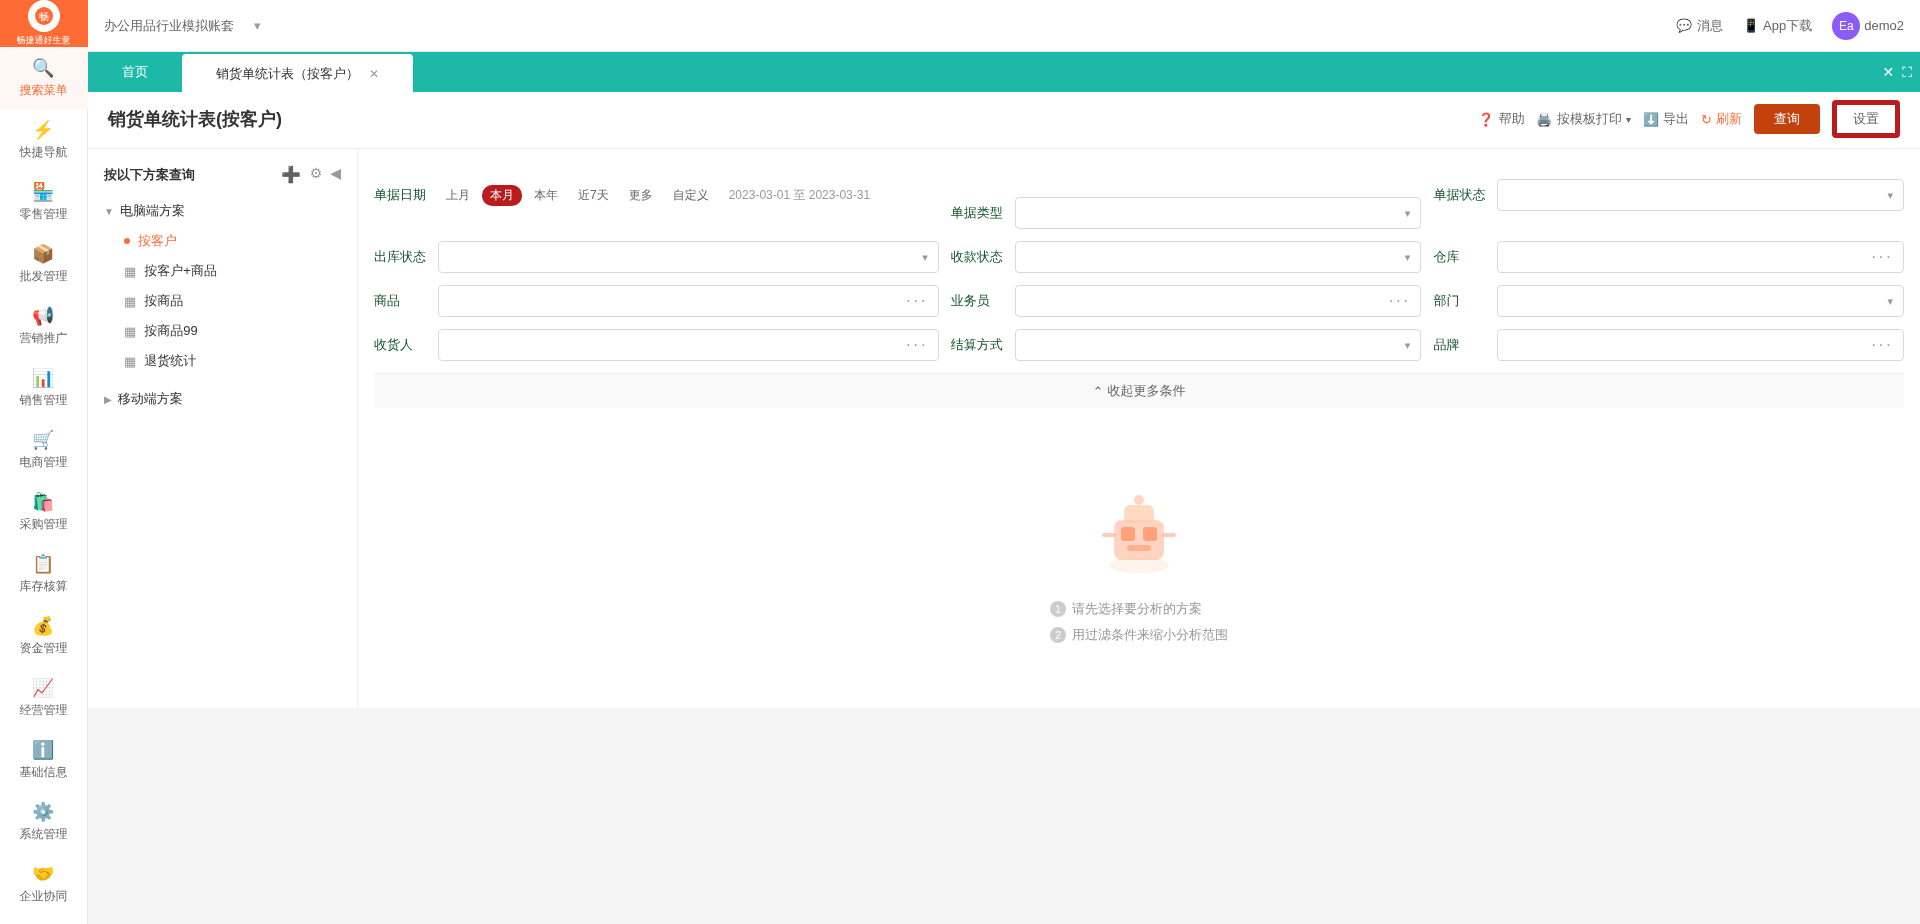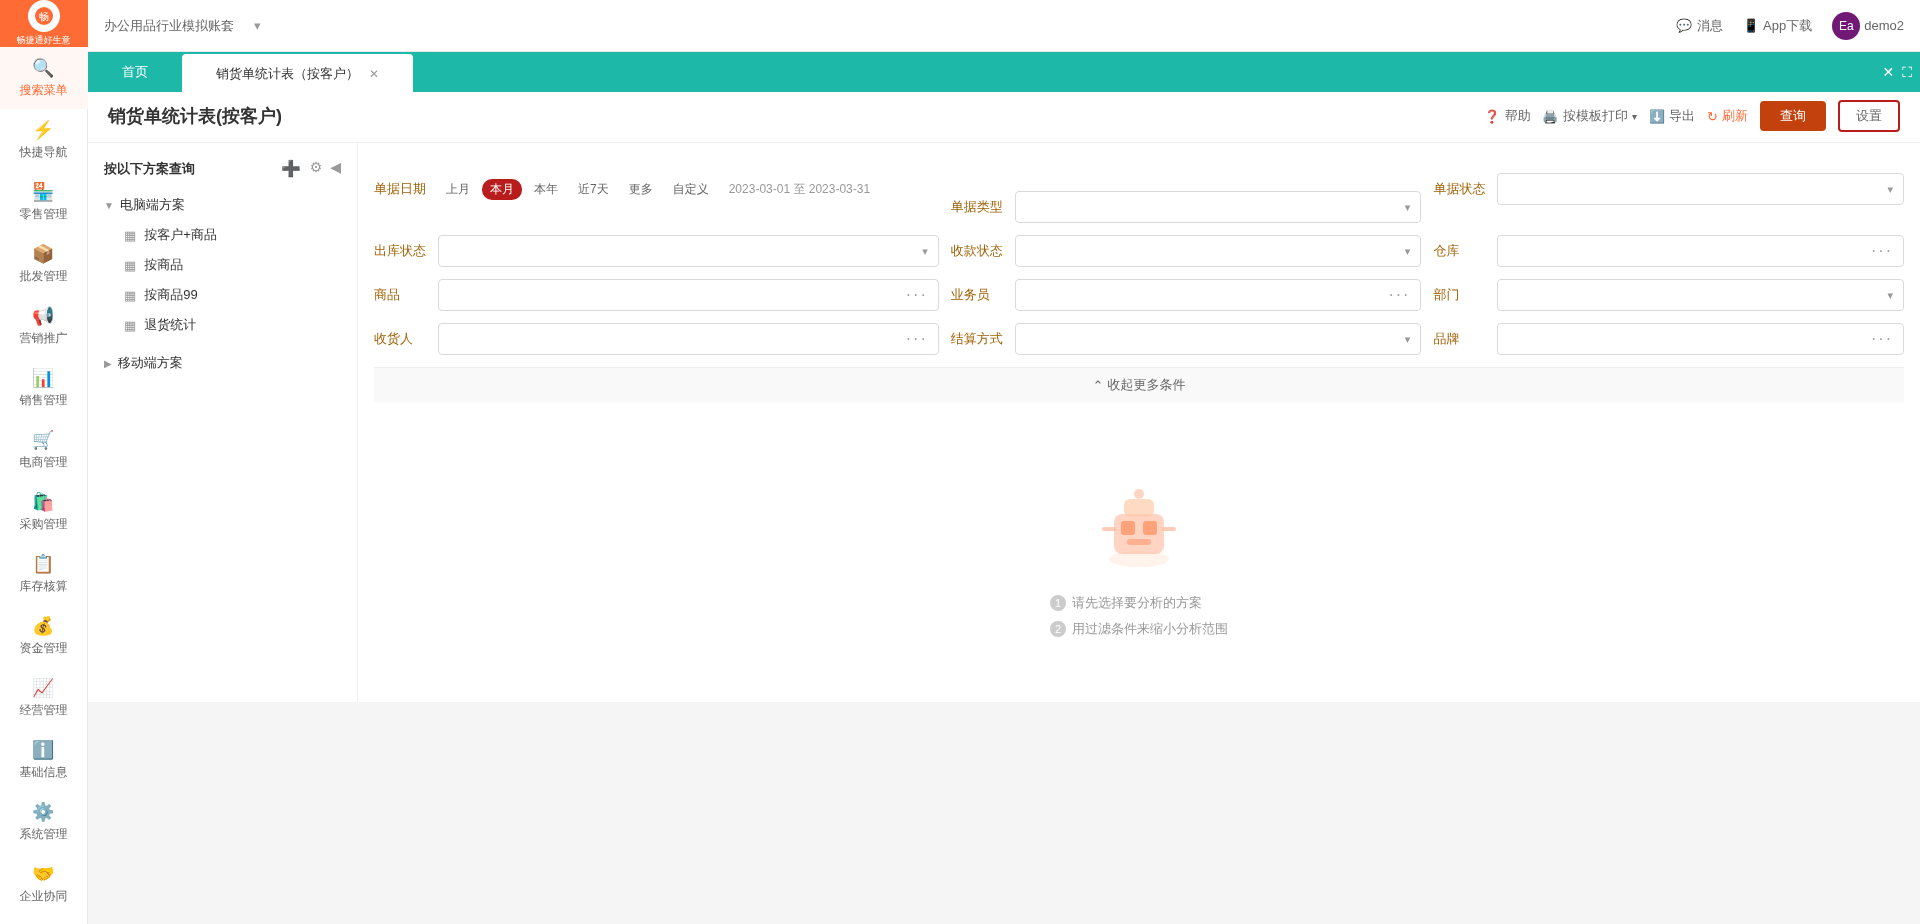--- a/index.html
+++ b/index.html
@@ -15,21 +15,21 @@
     .sidebar-search { background: #fff7f3; color: #ff6b35; }
 
     
     .main { flex: 1; display: flex; flex-direction: column; height: 100%; overflow: hidden; }
 
     
     .topbar { height: 52px; background: #fff; border-bottom: 1px solid #e8e8e8; display: flex; align-items: center; padding: 0 16px; justify-content: space-between; }
     .topbar-left { display: flex; align-items: center; gap: 20px; font-size: 13px; color: #666; }
     .topbar-right { display: flex; align-items: center; gap: 20px; font-size: 13px; color: #666; }
     .topbar-right-item { display: flex; align-items: center; gap: 4px; cursor: pointer; }
-    .avatar { width: 28px; height: 28px; border-radius: 50%; background: #701a75; display: flex; align-items: center; justify-content: center; color: #fff; font-size: 12px; }
+    .avatar { width: 28px; height: 28px; border-radius: 50%; background: #8b5cf6; display: flex; align-items: center; justify-content: center; color: #fff; font-size: 12px; }
 
     
     .tabbar { height: 40px; background: #1db8a8; display: flex; align-items: center; padding: 0 0; }
     .tab { height: 40px; padding: 0 34px; display: flex; align-items: center; gap: 6px; cursor: pointer; font-size: 13px; color: #fff; white-space: nowrap; }
     .tab.home { background: #1db8a8; }
     .tab.active { background: #fff; color: #333; border-radius: 4px 4px 0 0; margin-top: 4px; }
     .tab-close { font-size: 12px; color: #999; cursor: pointer; margin-left: 4px; }
     .tab-maximise { margin-left: auto; margin-right: 8px; color: #fff; font-size: 16px; cursor: pointer; display: flex; gap: 8px; }
 
     
@@ -38,39 +38,39 @@
 
     
     .page-header { padding: 8px 20px 10px; display: flex; align-items: center; justify-content: space-between; border-bottom: 1px solid #f0f0f0; background: #fff; }
     .page-title { font-size: 18px; font-weight: bold; color: #333; }
     .page-actions { display: flex; align-items: center; gap: 12px; font-size: 13px; color: #666; }
     .page-action-item { display: flex; align-items: center; gap: 4px; cursor: pointer; }
     .export-btn { display: flex; align-items: center; gap: 4px; cursor: pointer; color: #666; }
     .export-btn .dropdown-arrow { font-size: 10px; }
     .refresh-btn { color: #ff6b35; cursor: pointer; display: flex; align-items: center; gap: 4px; }
     .query-btn { background: #c2410c; color: #fff; border: none; padding: 6px 20px; border-radius: 4px; cursor: pointer; font-size: 13px; }
-    .settings-btn { background: #fff; color: #666; border: 2px solid #b91c1c; padding: 5px 16px; border-radius: 4px; cursor: pointer; font-size: 13px; }
+    .settings-btn { background: #fff; color: #666; border: 5px solid #b91c1c; padding: 5px 16px; border-radius: 4px; cursor: pointer; font-size: 13px; }
     .filter-sidebar { width: 270px; border-right: 1px solid #f0f0f0; padding: 12px 0; min-height: 500px; flex-shrink: 0; }
     .filter-sidebar-header { padding: 4px 16px 8px; display: flex; align-items: center; justify-content: space-between; font-size: 13px; color: #666; }
     .filter-sidebar-title { font-weight: bold; color: #333; font-size: 13px; }
     .filter-sidebar-icons { display: flex; gap: 8px; }
     .filter-sidebar-icons span { cursor: pointer; color: #999; font-size: 14px; }
     .tree-section { padding: 4px 0; }
     .tree-parent { padding: 6px 16px; display: flex; align-items: center; gap: 6px; cursor: pointer; font-size: 13px; color: #333; font-weight: 500; }
     .tree-parent .arrow { font-size: 10px; color: #999; }
     .tree-child { padding: 6px 16px 6px 36px; display: flex; align-items: center; gap: 8px; cursor: pointer; font-size: 13px; color: #333; }
     .tree-child.active { color: #ff6b35; }
     .tree-child .dot { width: 6px; height: 6px; border-radius: 50%; background: #ff6b35; flex-shrink: 0; }
     .tree-child .icon-chart { color: #999; font-size: 13px; }
 
     
     .filter-form { flex: 1; padding: 12px 16px; }
     .filter-row { display: flex; align-items: center; margin-bottom: 12px; gap: 12px; }
     .filter-field { flex: 1; display: flex; align-items: center; gap: 8px; }
-    .filter-label { color: #a16207; font-size: 13px; white-space: nowrap; min-width: 56px; }
+    .filter-label { color: #14532d; font-size: 13px; white-space: nowrap; min-width: 56px; }
     .filter-input { flex: 1; border: 1px solid #d9d9d9; border-radius: 4px; padding: 5px 10px; font-size: 13px; color: #333; background: #fff; display: flex; align-items: center; justify-content: space-between; cursor: pointer; height: 32px; }
     .filter-input .arrow { color: #999; font-size: 11px; }
     .filter-input .dots { color: #999; font-size: 16px; letter-spacing: 2px; }
     .date-filter { display: flex; align-items: center; gap: 6px; flex: 1; }
     .date-tabs { display: flex; align-items: center; gap: 4px; }
     .date-tab { padding: 2px 8px; border-radius: 3px; font-size: 12px; cursor: pointer; color: #666; }
     .date-tab.active { background: #b91c1c; color: #fff; border-radius: 10px; }
     .date-range { color: #999; font-size: 12px; margin-left: 6px; }
     .collapse-btn { text-align: center; color: #666; font-size: 13px; cursor: pointer; padding: 8px; display: flex; align-items: center; justify-content: center; gap: 4px; background: #f9f9f9; border-top: 1px solid #f0f0f0; margin-top: 4px; }
 
@@ -234,20 +234,24 @@
               <span>◀</span>
             </div>
           </div>
 
           <div class="tree-section">
             <div class="tree-parent">
               <span class="arrow">▼</span>
               <span>电脑端方案</span>
             </div>
 
+            <div class="tree-child active">
+              <span class="dot"></span>
+              <span>按客户</span>
+            </div>
 
             <div class="tree-child">
               <span class="icon-chart">▦</span>
               <span>按客户+商品</span>
             </div>
 
             <div class="tree-child">
               <span class="icon-chart">▦</span>
               <span>按商品</span>
             </div>

